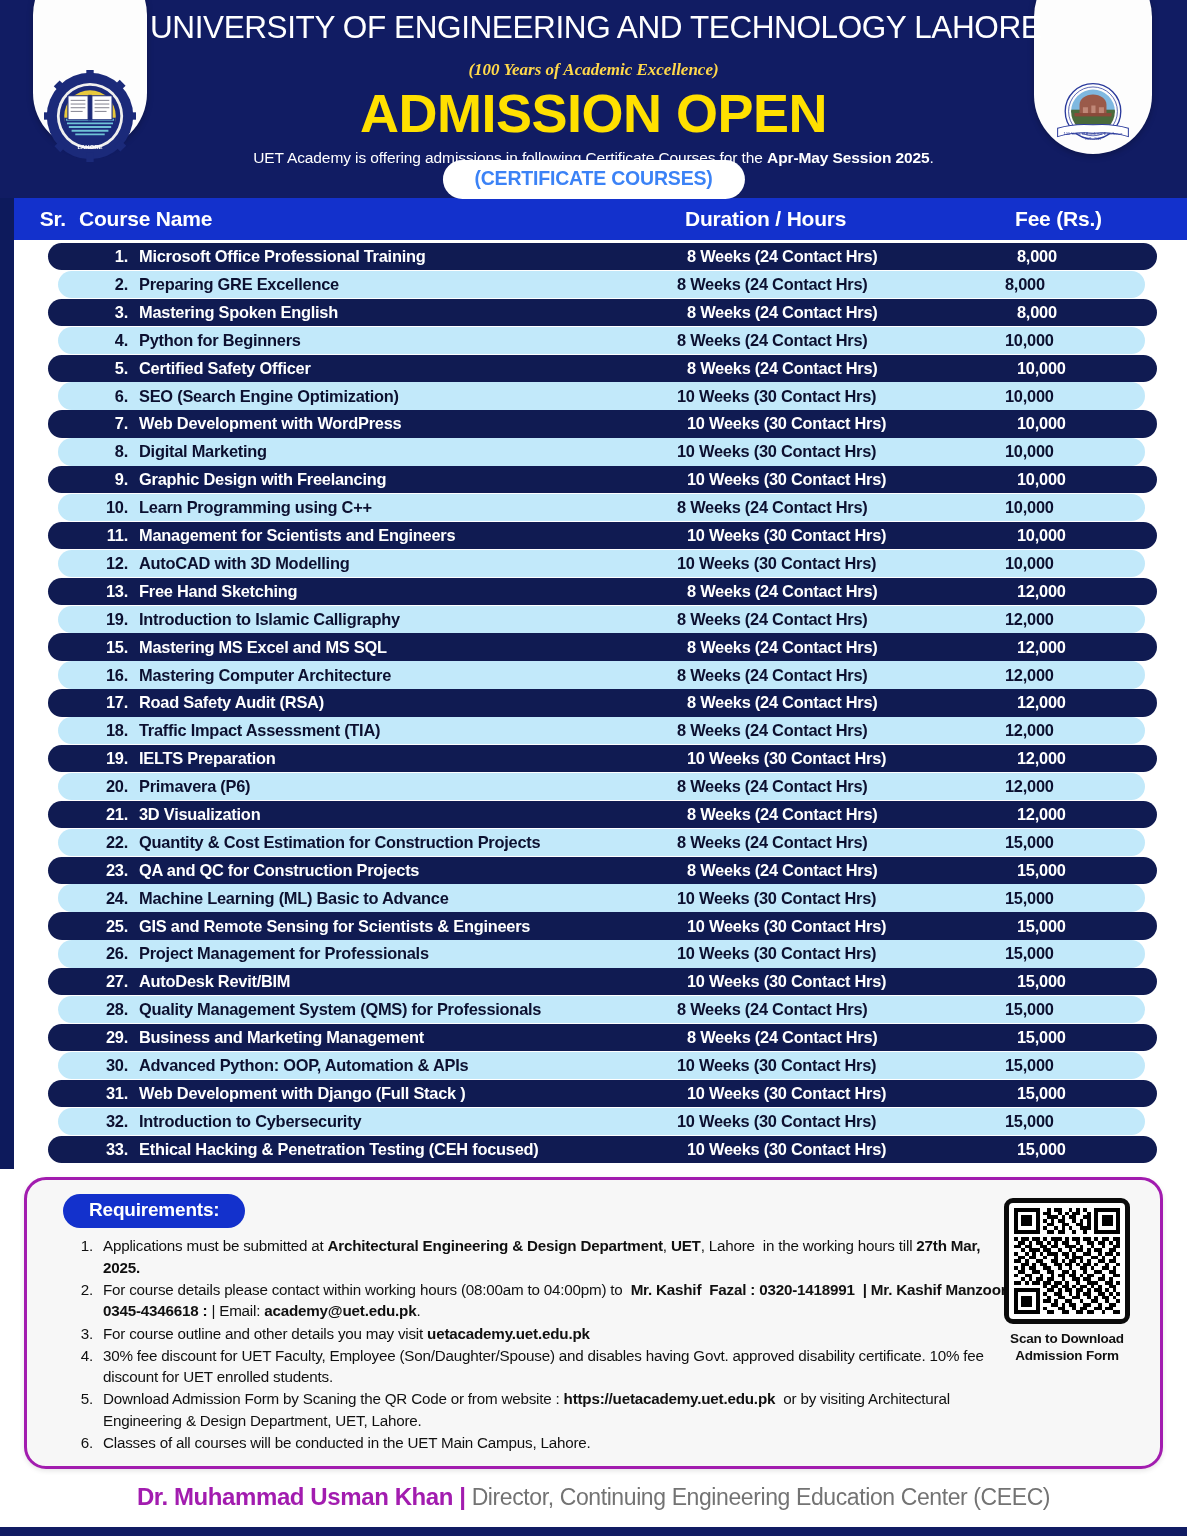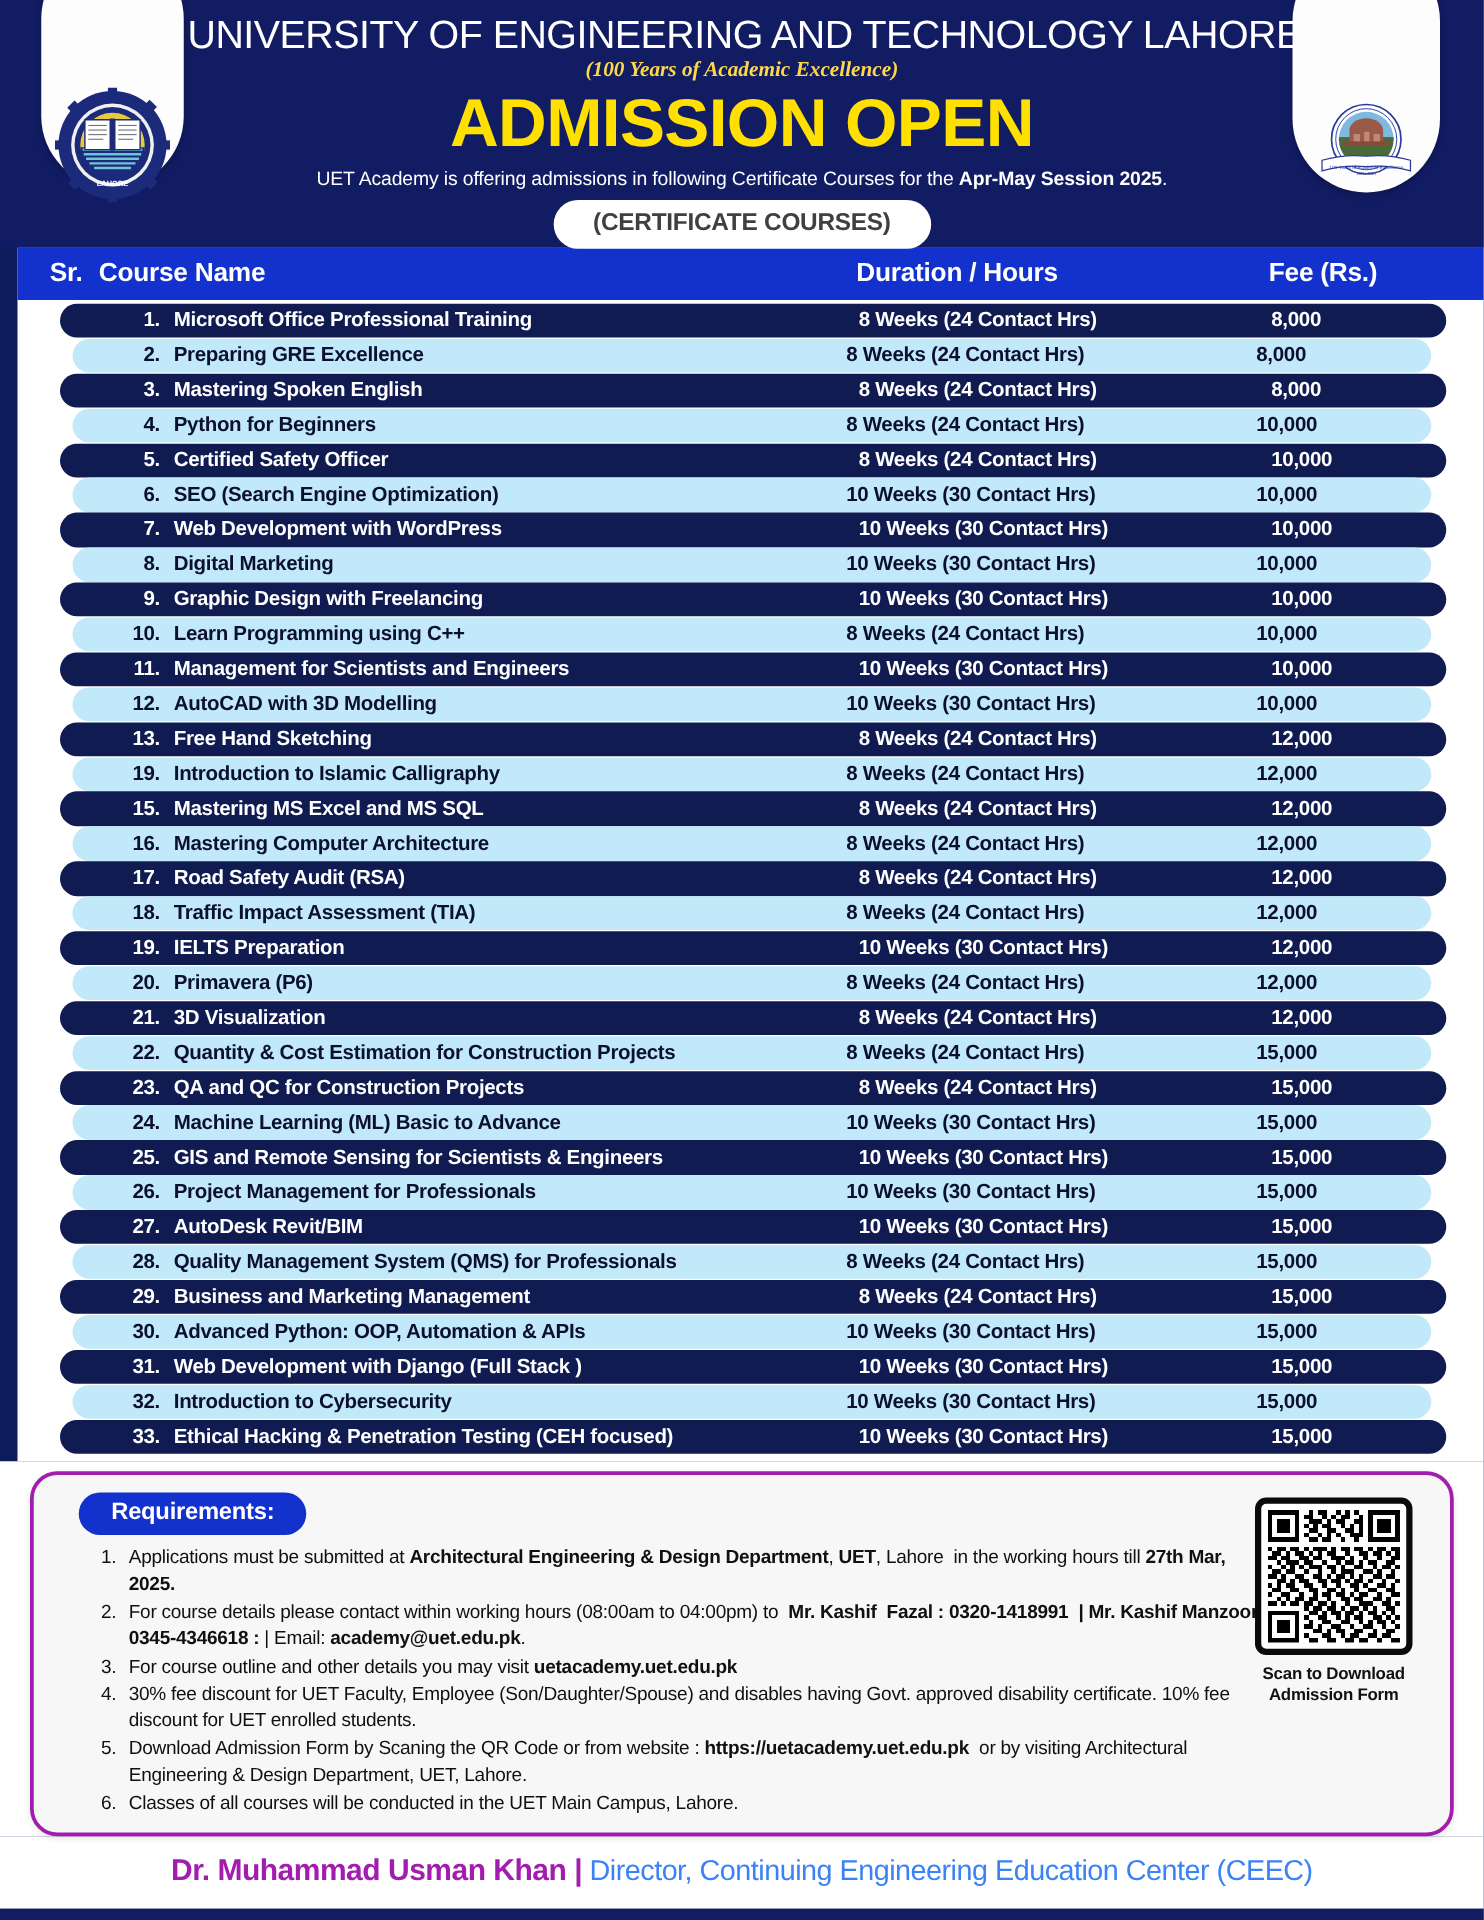--- a/index.html
+++ b/index.html
@@ -57,21 +57,21 @@
     letter-spacing: -0.4px;
     line-height: 1.08;
     white-space: nowrap;
   }
   .years {
     color: #ffd84a;
     font-size: 17px;
     font-style: italic;
     font-weight: 700;
     font-family: "Liberation Serif", serif;
-    margin-top: 2px;
+    margin-top: 16px;
   }
   .admission {
     color: #ffe000;
     font-size: 54px;
     font-weight: 800;
     letter-spacing: -0.5px;
     line-height: 1.0;
     margin-top: 6px;
   }
   .offering {
@@ -82,21 +82,21 @@
     letter-spacing: -0.1px;
   }
   .offering b { font-weight: 800; }
 
   .cc-badge {
     position: absolute;
     left: 50%;
     transform: translateX(-50%);
     top: 160px;
     background: #ffffff;
-    color: #404040;
+    color: #3b82f6;
     font-size: 19.5px;
     font-weight: 800;
     letter-spacing: -0.2px;
     padding: 7px 32px 9px;
     border-radius: 22px;
     white-space: nowrap;
   }
 
   
   .table-wrap {
@@ -231,21 +231,21 @@
   }
   .sign-bar .name {
     font-size: 24px;
     font-weight: 800;
     color: #a21caf;
     letter-spacing: -0.4px;
   }
   .sign-bar .role {
     font-size: 23px;
     font-weight: 400;
-    color: #3b82f6;
+    color: #737373;
     letter-spacing: -0.4px;
   }
 
   
   .footer {
     background: #111c63;
     text-align: center;
     padding: 14px 0 16px;
     flex: 0 0 auto;
   }

